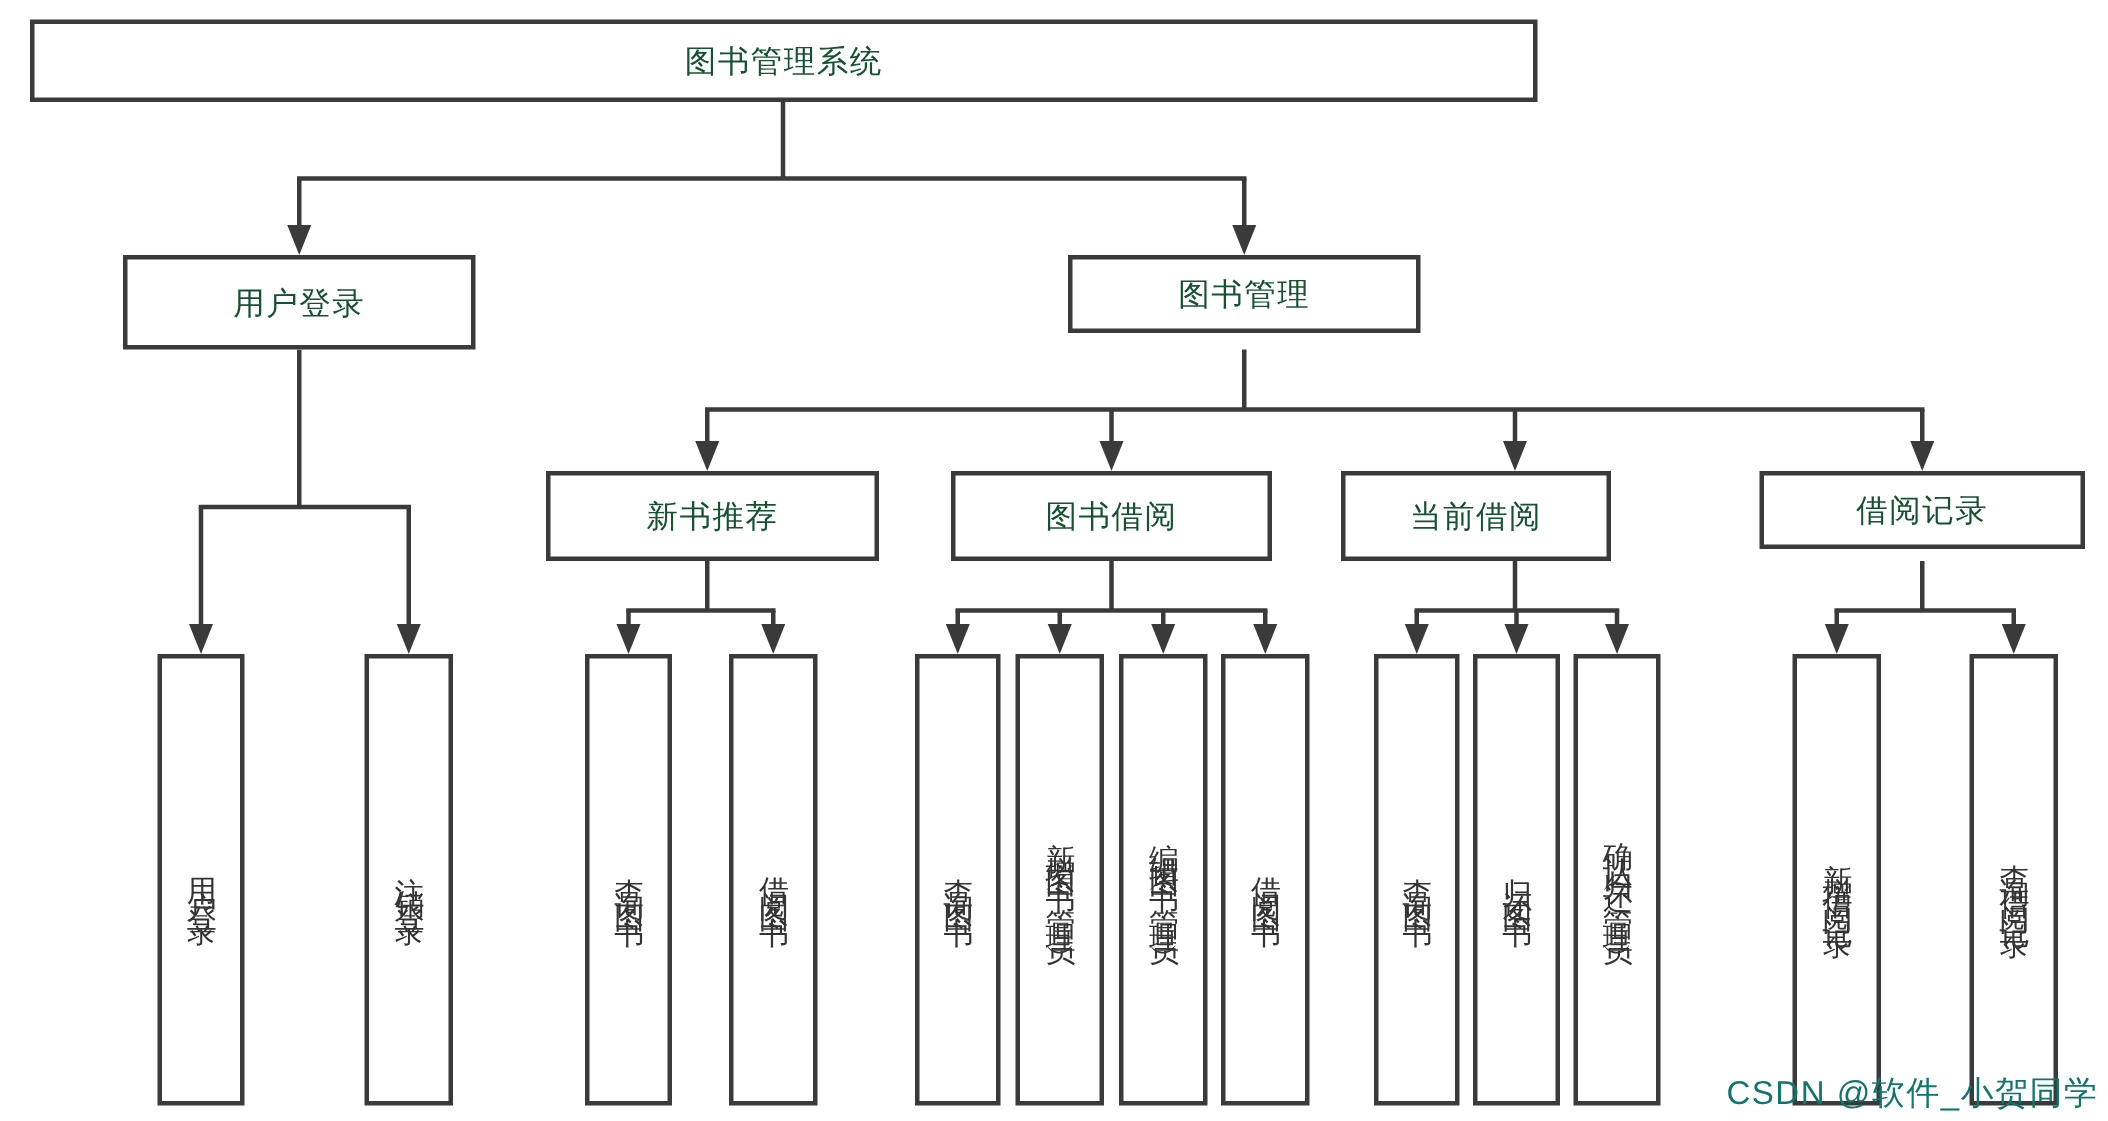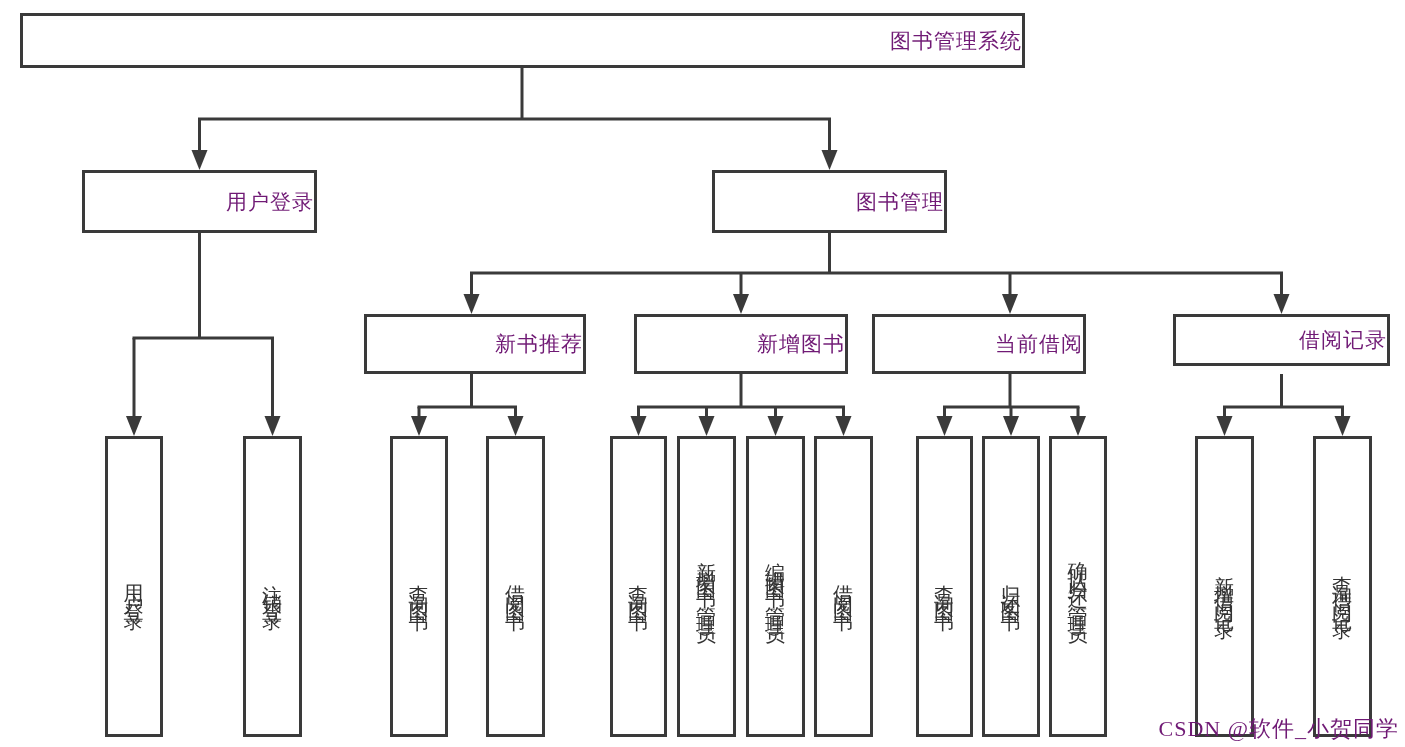--- a/index.html
+++ b/index.html
@@ -9,22 +9,22 @@
     background:#ffffff;
     font-family:"Liberation Sans","DejaVu Sans",sans-serif;
     overflow:hidden;
   }
   .wires{position:absolute;left:0;top:0;width:1405px;height:747px;}
   .hbox{
     position:absolute;
     box-sizing:border-box;
     border:3px solid #3a3a3a;
     background:#ffffff;
-    display:flex;align-items:center;justify-content:flex-end;
-    font-size:21px;color:#701a75;
+    display:flex;align-items:center;justify-content:center;
+    font-size:21px;color:#14532d;
     letter-spacing:1px;
     white-space:nowrap;
   }
   .vbox{
     position:absolute;
     box-sizing:border-box;
     border:3px solid #3a3a3a;
     background:#ffffff;
     display:flex;align-items:center;justify-content:center;
     font-size:20px;color:#333333;
@@ -103,31 +103,31 @@
       <polygon points="1334.5,416 1350.5,416 1342.5,436" fill="#3a3a3a"></polygon>
     </svg>
 
   <div class="hbox" style="left:20px;top:13px;width:1005px;height:55px">
     <span>图书管理系统</span>
   </div>
 
   <div class="hbox" style="left:82px;top:170px;width:235px;height:63px">
     <span>用户登录</span>
   </div>
-  <div class="hbox" style="left:712px;top:170px;width:235px;height:63px">
+  <div class="hbox" style="left:712px;top:170px;width:235px;height:52px">
     <span>图书管理</span>
   </div>
 
   <div class="hbox" style="left:364px;top:314px;width:222px;height:60px">
     <span>新书推荐</span>
   </div>
   <div class="hbox" style="left:634px;top:314px;width:214px;height:60px">
-    <span>新增图书</span>
+    <span>图书借阅</span>
   </div>
-  <div class="hbox" style="left:872px;top:314px;width:214px;height:60px">
+  <div class="hbox" style="left:894px;top:314px;width:180px;height:60px">
     <span>当前借阅</span>
   </div>
   <div class="hbox" style="left:1173px;top:314px;width:217px;height:52px">
     <span>借阅记录</span>
   </div>
 
   <div class="vbox" style="left:105px;top:436px;width:58px;height:301px">
     <span class="vtext">用户登录</span>
   </div>
   <div class="vbox" style="left:243px;top:436px;width:59px;height:301px">
@@ -164,15 +164,15 @@
     <span class="vtext">确认归还（管理员）</span>
   </div>
 
   <div class="vbox" style="left:1195px;top:436px;width:59px;height:301px">
     <span class="vtext">新增借阅记录</span>
   </div>
   <div class="vbox" style="left:1313px;top:436px;width:59px;height:301px">
     <span class="vtext">查询借阅记录</span>
   </div>
 
-  <div class="watermark" style="color: #701a75; font-family: Liberation Serif, serif;">CSDN @软件_小贺同学</div>
+  <div class="watermark" style="color: #0f766e;">CSDN @软件_小贺同学</div>
 
 </div>
 
 </body></html>

